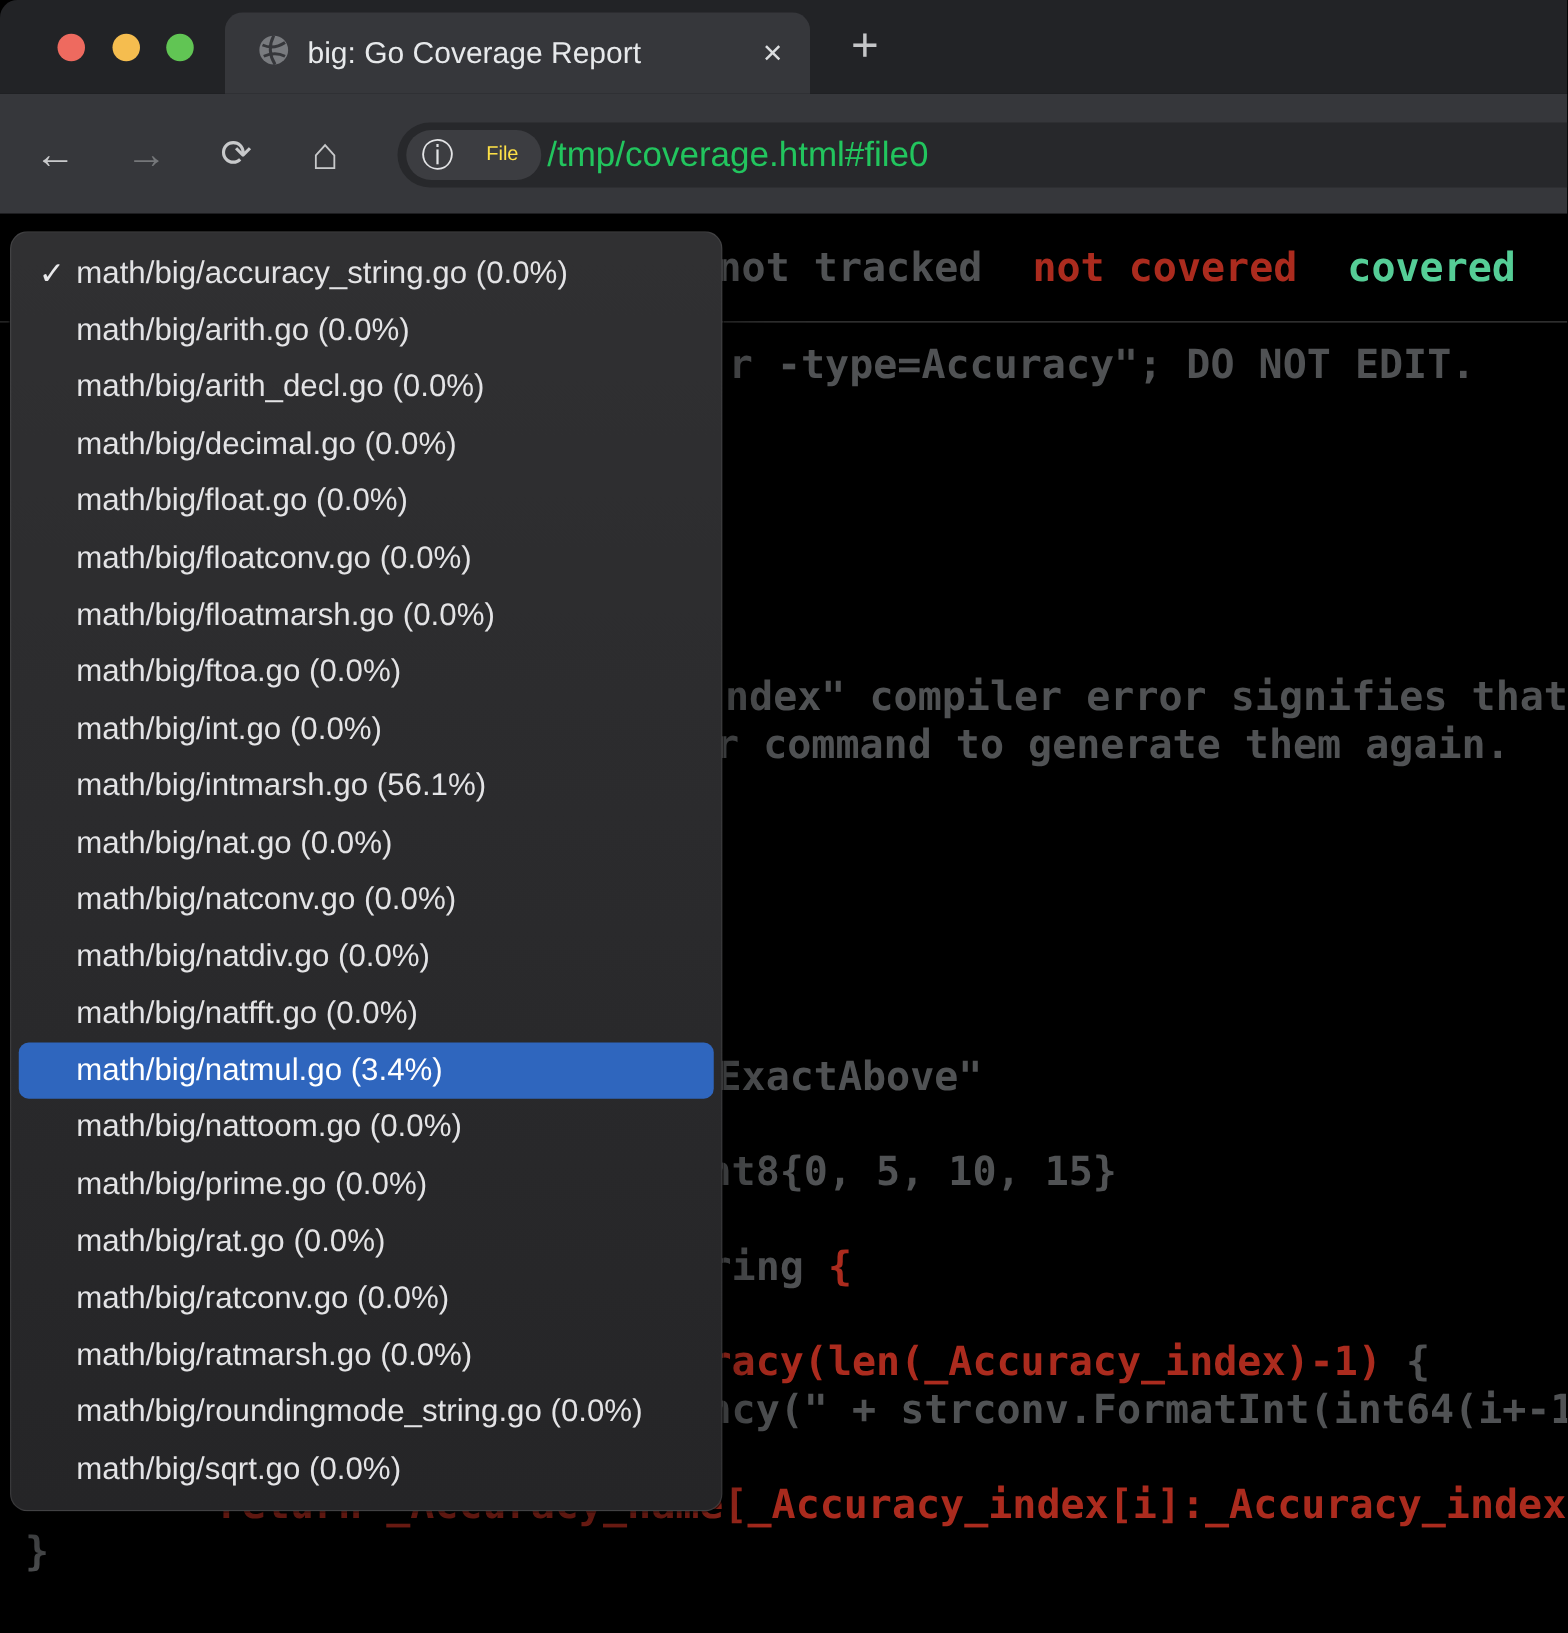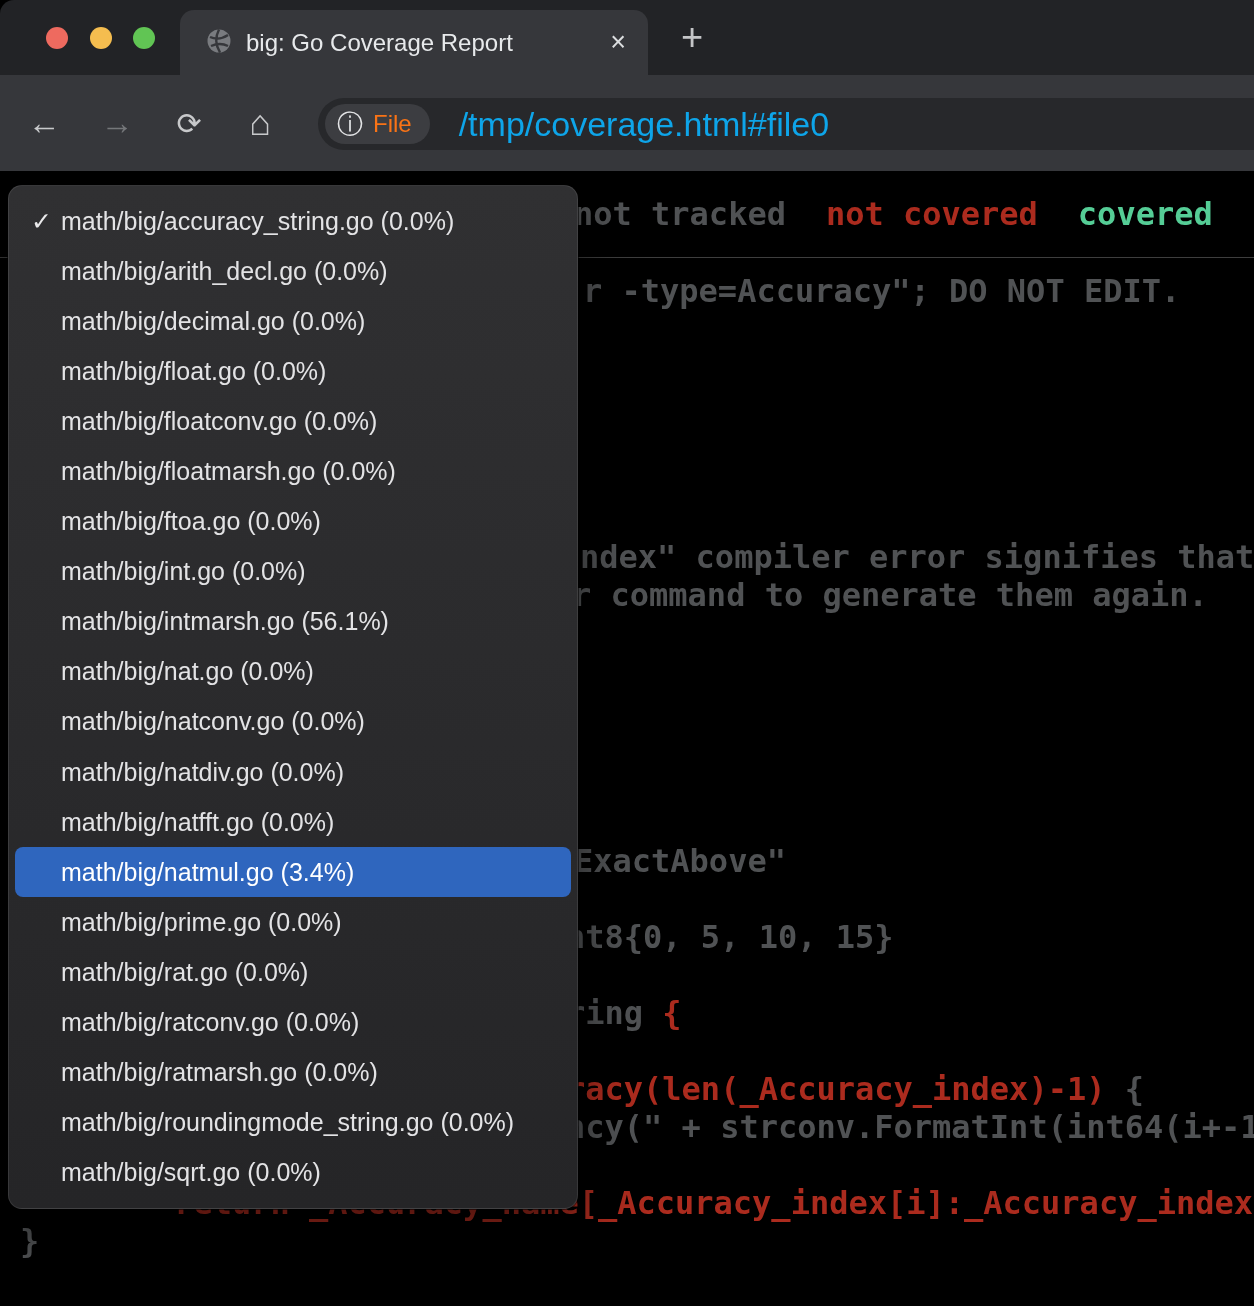--- a/index.html
+++ b/index.html
@@ -32,22 +32,22 @@
   #btn-home{left:234px;font-size:36px;}
   #addressbar{
     position:absolute;left:318px;right:-40px;top:23px;height:52px;
     background:#27282b;border-radius:26px;display:flex;align-items:center;
   }
   #filechip{
     margin-left:7px;height:40px;border-radius:20px;background:#3c3d41;
     display:flex;align-items:center;padding:0 18px 0 12px;flex:0 0 auto;
   }
   #filechip .info{color:#e3e4e6;font-size:26px;margin-right:10px;}
-  #filechip .label{color:#f97316;font-size:24px;}
-  #url{margin-left:29px;color:#0ea5e9;font-size:34px;white-space:nowrap;}
+  #filechip .label{color:#fde047;font-size:16px;margin-left:16px;}
+  #url{margin-left:5px;color:#22c55e;font-size:28px;white-space:nowrap;}
   
   #content{position:absolute;left:0;top:171px;width:100%;height:1135px;background:#000;overflow:hidden;}
   #legend{position:absolute;left:574px;top:24px;white-space:pre;font:bold 32px "DejaVu Sans Mono",monospace;text-align:right;}
   #legend span{margin-right:40px;}
   #divider{position:absolute;left:0;top:86px;width:100%;height:0;border-top:1px solid #3e3e3e;}
   .codeline{position:absolute;white-space:pre;font:bold 32px "DejaVu Sans Mono",monospace;line-height:38px;}
   
   #dropdown{
     position:absolute;left:8px;top:14px;width:570px;height:1024px;
     background:linear-gradient(#303032,#252527);
@@ -116,20 +116,23 @@
         <div class="codeline" style="left: 566px; top: 937px;"><span style="color: rgb(80, 82, 84);">ncy(" + strconv.FormatInt(int64(i+-1), 10) + ")"</span></div>
         <div class="codeline" style="left: 20px; top: 1013px;"><span style="color: rgb(171, 43, 30);">        return _Accuracy_name[_Accuracy_index[i]:_Accuracy_index[i+1]]</span></div>
         <div class="codeline" style="left: 20px; top: 1051px;"><span style="color: rgb(80, 82, 84);">}</span></div>
       </div>
     <div id="dropdown">
         <div class="dd-item">
           <span class="check">✓</span>
           <span>math/big/accuracy_string.go (0.0%)</span>
         </div>
         <div class="dd-item">
+          <span>math/big/arith.go (0.0%)</span>
+        </div>
+        <div class="dd-item">
           <span>math/big/arith_decl.go (0.0%)</span>
         </div>
         <div class="dd-item">
           <span>math/big/decimal.go (0.0%)</span>
         </div>
         <div class="dd-item">
           <span>math/big/float.go (0.0%)</span>
         </div>
         <div class="dd-item">
           <span>math/big/floatconv.go (0.0%)</span>
@@ -155,20 +158,23 @@
         <div class="dd-item">
           <span>math/big/natdiv.go (0.0%)</span>
         </div>
         <div class="dd-item">
           <span>math/big/natfft.go (0.0%)</span>
         </div>
         <div class="dd-item selected" style="background: rgb(47, 102, 190);">
           <span>math/big/natmul.go (3.4%)</span>
         </div>
         <div class="dd-item">
+          <span>math/big/nattoom.go (0.0%)</span>
+        </div>
+        <div class="dd-item">
           <span>math/big/prime.go (0.0%)</span>
         </div>
         <div class="dd-item">
           <span>math/big/rat.go (0.0%)</span>
         </div>
         <div class="dd-item">
           <span>math/big/ratconv.go (0.0%)</span>
         </div>
         <div class="dd-item">
           <span>math/big/ratmarsh.go (0.0%)</span>

